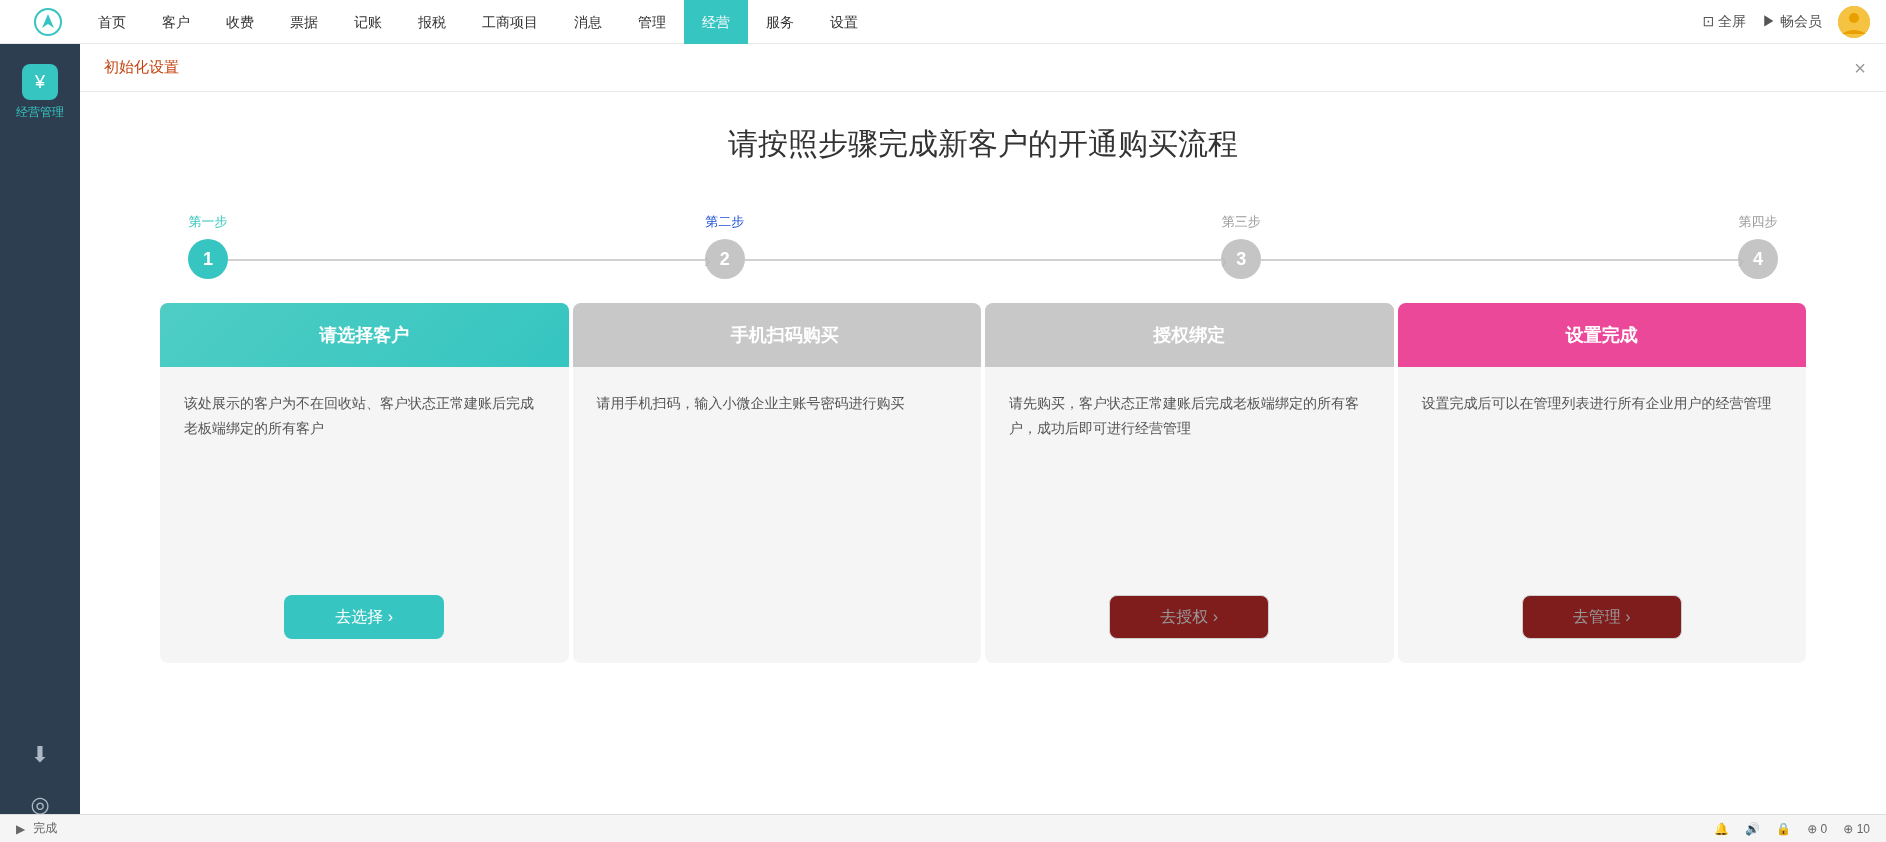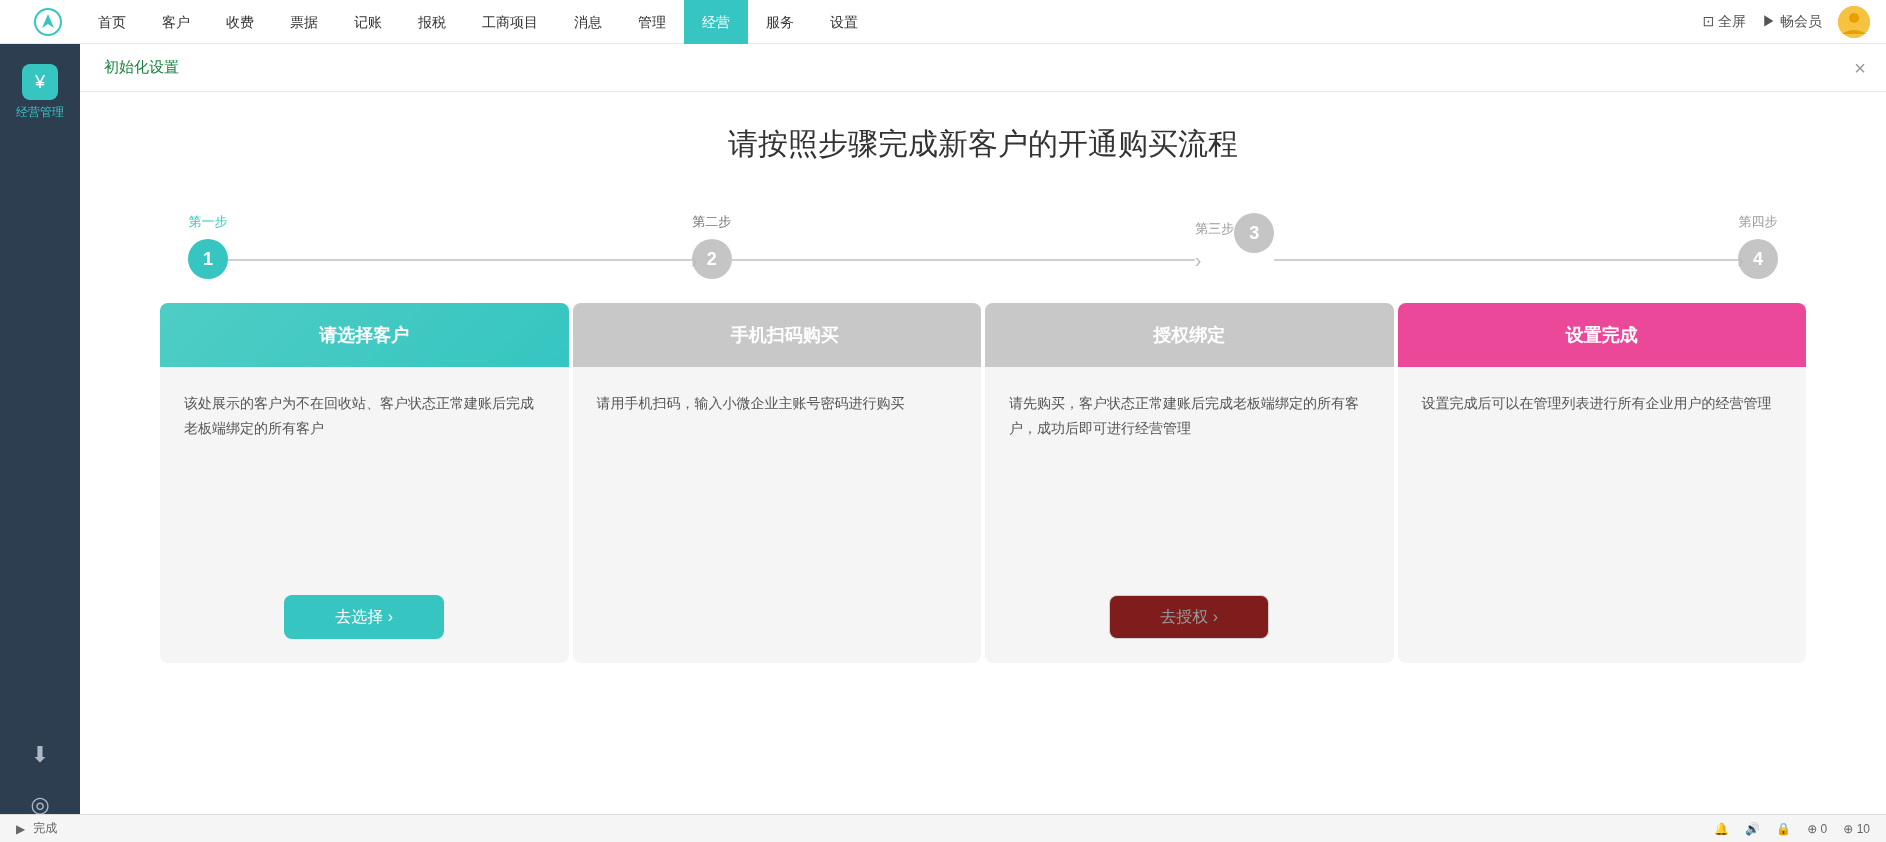--- a/index.html
+++ b/index.html
@@ -100,21 +100,21 @@
     
     .page-header {
       background: #fff;
       height: 48px;
       display: flex;
       align-items: center;
       padding: 0 24px;
       border-bottom: 1px solid #e8e8e8;
       position: relative;
     }
-    .page-header .title { font-size: 15px; color: #15803d; }
+    .page-header .title { font-size: 15px; color: #c2410c; }
     .close-btn {
       position: absolute;
       right: 20px;
       top: 50%;
       transform: translateY(-50%);
       cursor: pointer;
       font-size: 20px;
       color: #999;
     }
 
@@ -294,29 +294,29 @@
         <div style="display:flex; flex-direction:column; align-items:center; flex:0 0 auto;">
           <span style="font-size:13px; color:#36c5c1; margin-bottom:8px;">第一步</span>
           <div style="width:40px;height:40px;border-radius:50%;background:#36c5c1;color:#fff;font-size:18px;font-weight:bold;display:flex;align-items:center;justify-content:center;">1</div>
         </div>
 
         <div style="flex:1; height:2px; background:#d0d0d0; margin-top:46px; position:relative;">
           <span style="position:absolute;right:-6px;top:-10px;font-size:20px;color:#bbb;">›</span>
         </div>
 
         <div style="display:flex; flex-direction:column; align-items:center; flex:0 0 auto;">
-          <span style="font-size:13px; color:#737373; margin-bottom:8px;">第二步</span>
+          <span style="font-size:13px; color:#1d4ed8; margin-bottom:8px;">第二步</span>
           <div style="width:40px;height:40px;border-radius:50%;background:#c5c5c5;color:#fff;font-size:18px;font-weight:bold;display:flex;align-items:center;justify-content:center;">2</div>
         </div>
 
         <div style="flex:1; height:2px; background:#d0d0d0; margin-top:46px; position:relative;">
           <span style="position:absolute;right:-6px;top:-10px;font-size:20px;color:#bbb;">›</span>
         </div>
 
-        <div style="display:flex; align-items:center; flex:0 0 auto;">
+        <div style="display:flex; flex-direction:column; align-items:center; flex:0 0 auto;">
           <span style="font-size:13px; color:#999; margin-bottom:8px;">第三步</span>
           <div style="width:40px;height:40px;border-radius:50%;background:#c5c5c5;color:#fff;font-size:18px;font-weight:bold;display:flex;align-items:center;justify-content:center;">3</div>
         </div>
 
         <div style="flex:1; height:2px; background:#d0d0d0; margin-top:46px; position:relative;">
           <span style="position:absolute;right:-6px;top:-10px;font-size:20px;color:#bbb;">›</span>
         </div>
 
         <div style="display:flex; flex-direction:column; align-items:center; flex:0 0 auto;">
           <span style="font-size:13px; color:#999; margin-bottom:8px;">第四步</span>
@@ -344,20 +344,23 @@
           <div class="card-header">授权绑定</div>
           <div class="card-body">请先购买，客户状态正常建账后完成老板端绑定的所有客户，成功后即可进行经营管理</div>
           <div class="card-footer">
             <button class="action-btn secondary">去授权  ›</button>
           </div>
         </div>
 
         <div class="card step4">
           <div class="card-header">设置完成</div>
           <div class="card-body">设置完成后可以在管理列表进行所有企业用户的经营管理</div>
+          <div class="card-footer">
+            <button class="action-btn secondary">去管理  ›</button>
+          </div>
         </div>
       </div>
     </div>
   </div>
 </div>
 
 <div class="status-bar">
   <div class="status-left">
     <span>▶</span>
     <span>完成</span>

